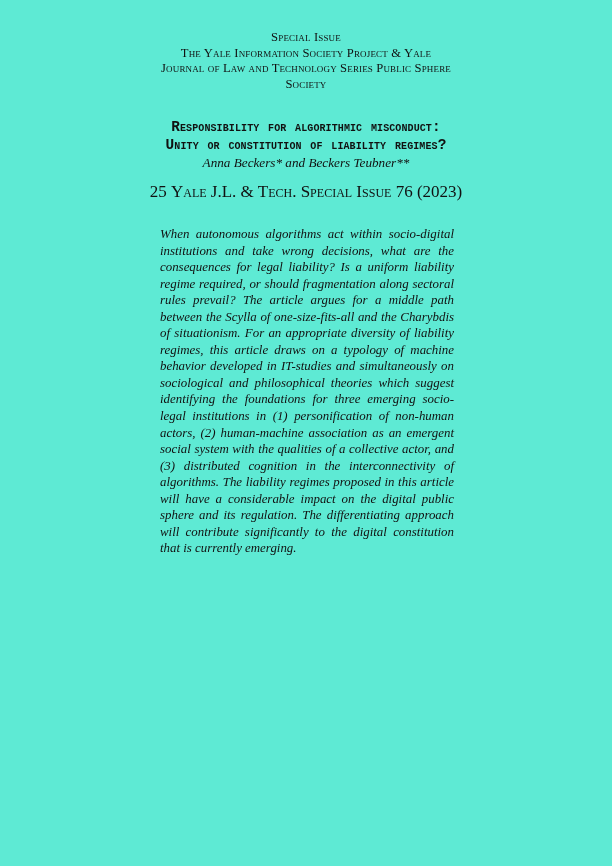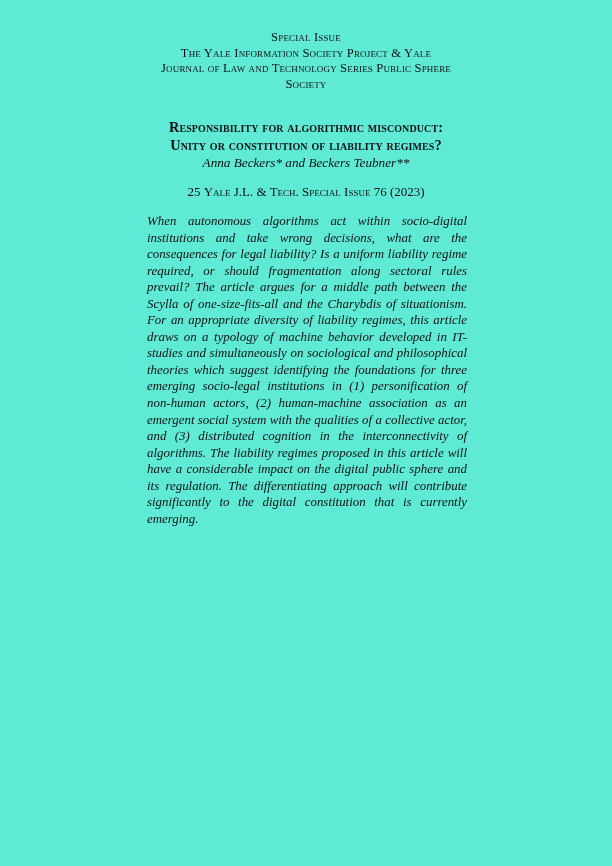--- a/index.html
+++ b/index.html
@@ -46,20 +46,21 @@
     position: absolute;
     left: 73px;
     top: 108px;
     width: 466px;
     text-align: center;
     font-variant: small-caps;
     font-weight: bold;
     font-size: 14.4px;
     line-height: 18.6px;
     letter-spacing: 0.1px;
+    font-family: Liberation Mono, monospace;
   }
   .article-title .tline {
     display: block;
     white-space: nowrap;
   }
 
   
   .authors {
     position: absolute;
     left: 73px;
@@ -71,42 +72,42 @@
     line-height: 16px;
   }
 
   
   .citation {
     position: absolute;
     left: 73px;
     top: 184px;
     width: 466px;
     text-align: center;
-    font-size: 13px;
+    font-size: 17px;
     line-height: 16px;
   }
   .citation .sc {
     font-variant: small-caps;
   }
 
   
   .abstract {
     position: absolute;
     left: 147px;
     top: 213px;
     width: 320px;
     font-style: italic;
     font-size: 12.9px;
     line-height: 16.55px;
     text-align: justify;
     text-justify: inter-word;
     hyphens: none;
   }
   .abstract p {
-    margin: 0;
+    margin: 13px;
   }
 </style>
 </head>
 <body>
 
 <div class="page">
 
   <div class="journal-header">
     <span class="hline">Special Issue</span>
     <span class="hline">The Yale Information Society Project &amp; Yale</span>

